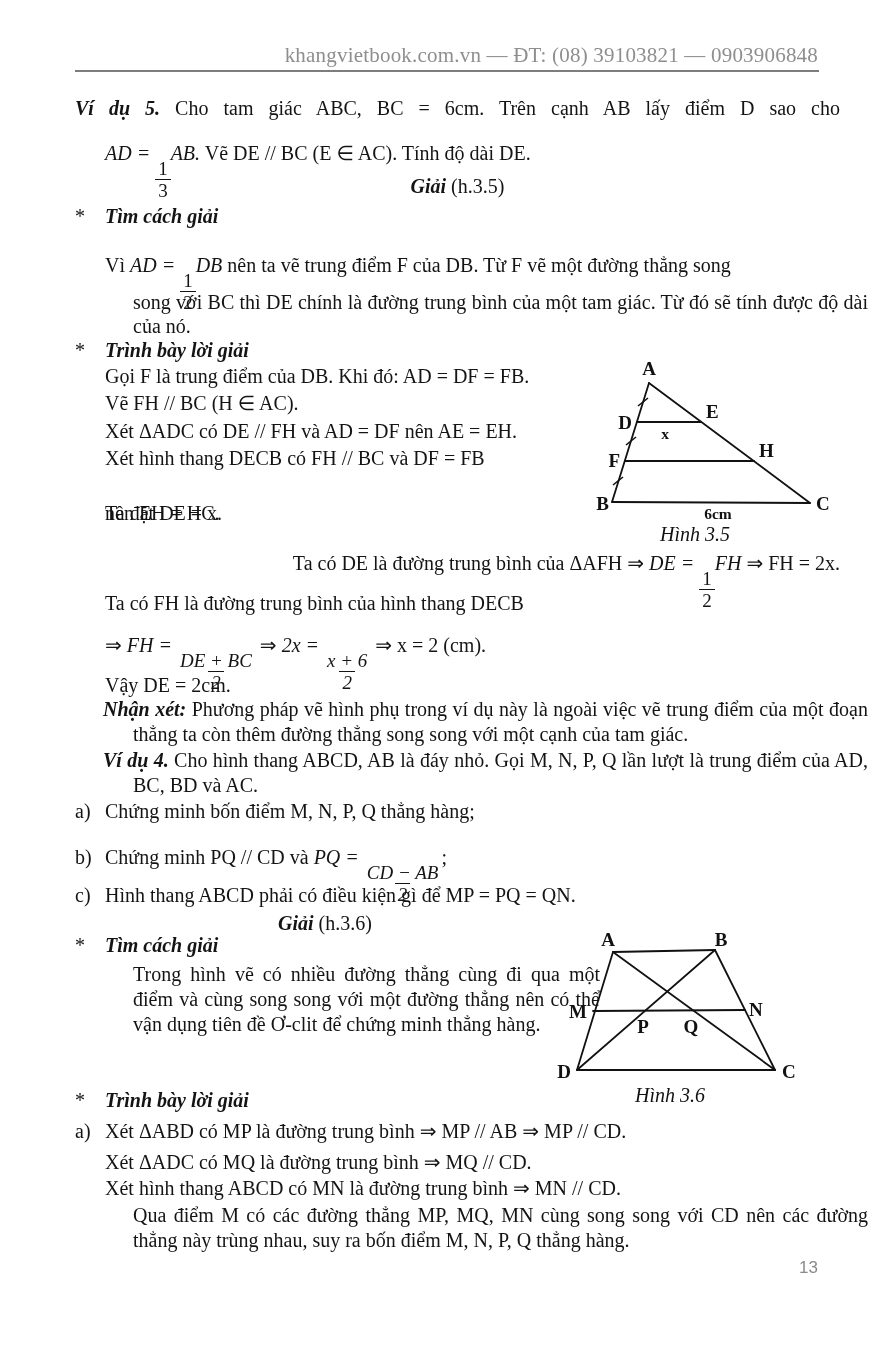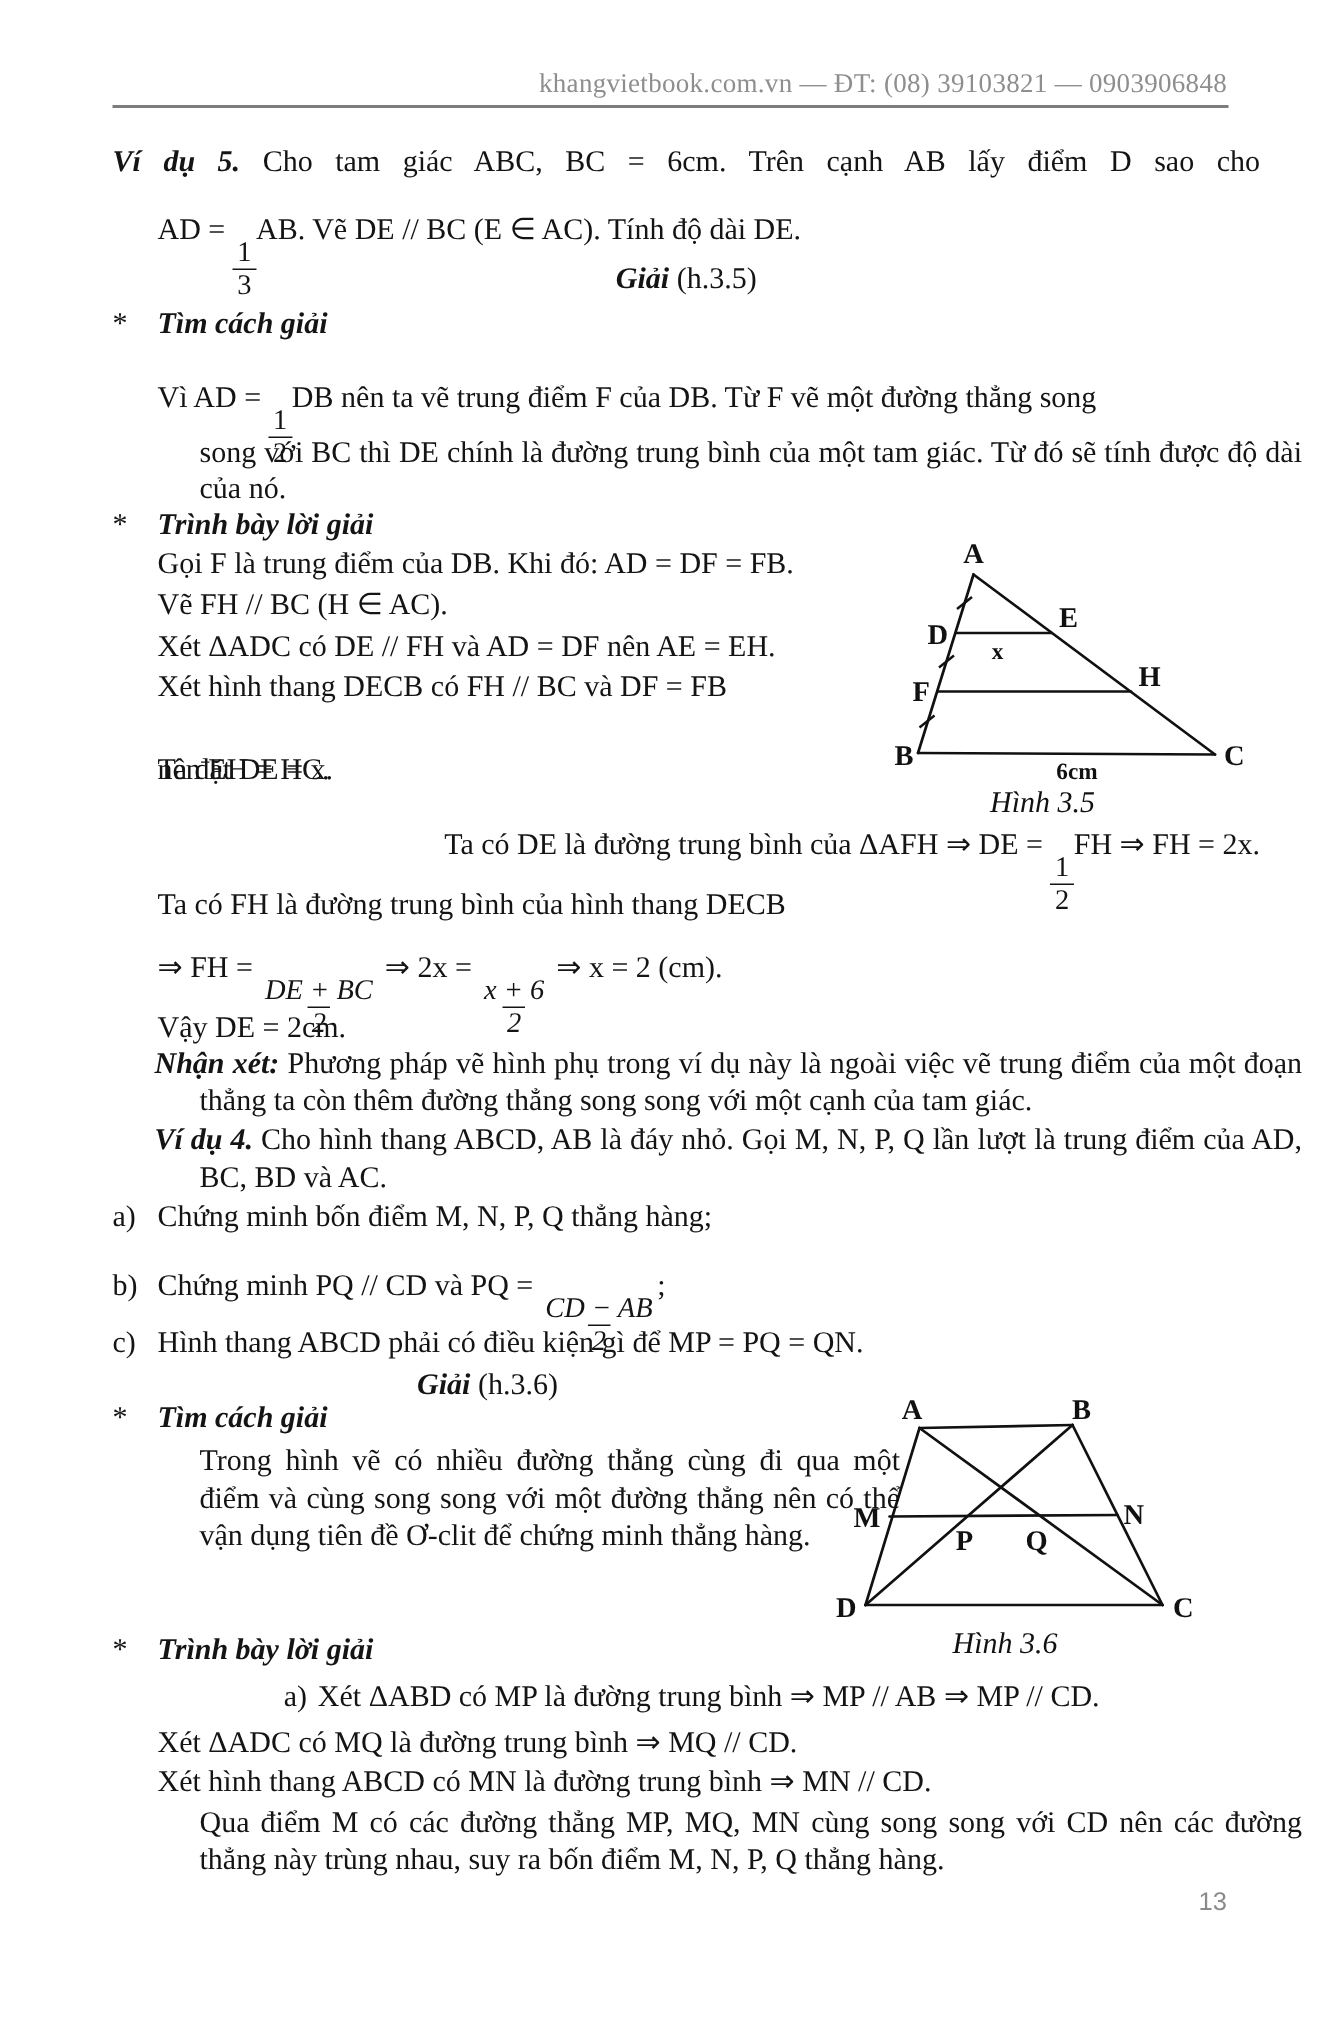--- a/index.html
+++ b/index.html
@@ -1,34 +1,34 @@
 <!DOCTYPE html>
 <html><head>
 <meta charset="utf-8">
 <style>
   html,body{margin:0;padding:0;background:#fff;}
   .page{position:relative;width:896px;height:1351px;background:#ffffff;
         font-family:"Liberation Serif",serif;color:#141414;overflow:hidden;}
   .header{position:absolute;left:75px;top:44px;width:743px;text-align:right;
-          font-size:18px;line-height:22px;color:#8e8e8e;letter-spacing:.2px;}
+          font-size:21px;line-height:22px;color:#8e8e8e;letter-spacing:.2px;}
   .hrule{position:absolute;left:75px;top:70px;width:744px;height:2px;background:#7d7d7d;}
   .blk{position:absolute;left:75px;width:765px;box-sizing:border-box;
        font-size:20px;line-height:27.5px;}
   .p24{line-height:24px;}
   .p25{line-height:25px;}
   .just{text-align:justify;margin-left:28px;}
   .jlast{text-align:justify;text-align-last:justify;}
   .center{text-align:center;}
   .ind{padding-left:30px;}
   .hang{padding-left:30px;text-indent:-30px;}
   .item{padding-left:30px;}
   .marker{display:inline-block;width:30px;margin-left:-30px;text-indent:0;}
   .fline{line-height:50px;white-space:nowrap;}
   .s-bi{font-weight:bold;font-style:italic;}
-  .s-mi{margin-top:28px;}
+  .s-mi{font-style:italic;margin-top:28px;}
   .frac{display:inline-flex;flex-direction:column;align-items:center;
         vertical-align:-15px;line-height:1.12;font-size:19px;font-style:italic;}
   .frac .num,.frac .den{padding:0 3px;}
   .frac .den{border-top:1.4px solid #141414;}
   .frac.plain{font-style:normal;}
   .figure{position:absolute;}
   .figure svg{display:block;}
   .edge{stroke:#111;stroke-width:1.8;fill:none;stroke-linecap:round;}
   .tick{stroke:#111;stroke-width:1.6;}
   svg text{font-family:"Liberation Serif",serif;fill:#111;}
@@ -86,21 +86,21 @@
       <div class="blk item" style="top: 798px;"><span class="marker">a)</span><span class="s-n">Chứng minh bốn điểm M, N, P, Q thẳng hàng;</span></div>
       <div class="blk item fline" style="top: 832px;"><span class="marker">b)</span><span class="s-n">Chứng minh PQ // CD và </span><span class="s-mi">PQ = </span><span class="frac">
           <span class="num">CD − AB</span>
           <span class="den">2</span>
         </span><span class="s-n">;</span></div>
       <div class="blk item" style="top: 882px;"><span class="marker">c)</span><span class="s-n">Hình thang ABCD phải có điều kiện gì để MP = PQ = QN.</span></div>
       <div class="blk center" style="top: 910px; width: 500px;"><span class="s-bi">Giải</span><span class="s-n"> (h.3.6)</span></div>
       <div class="blk item" style="top: 932px;"><span class="marker">*</span><span class="s-bi">Tìm cách giải</span></div>
       <div class="blk ind just p25" style="top: 962px; width: 497px;"><span class="s-n">Trong hình vẽ có nhiều đường thẳng cùng đi qua một điểm và cùng song song với một đường thẳng nên có thể vận dụng tiên đề Ơ-clit để chứng minh thẳng hàng.</span></div>
       <div class="blk item" style="top: 1087px;"><span class="marker">*</span><span class="s-bi">Trình bày lời giải</span></div>
-      <div class="blk item" style="top: 1118px; text-align: center;"><span class="marker">a)</span><span class="s-n">Xét ΔABD có MP là đường trung bình ⇒ MP // AB ⇒ MP // CD.</span></div>
+      <div class="blk item" style="top: 1118px;"><span class="marker">a)</span><span class="s-n">Xét ΔABD có MP là đường trung bình ⇒ MP // AB ⇒ MP // CD.</span></div>
       <div class="blk ind" style="top: 1149px;"><span class="s-n">Xét ΔADC có MQ là đường trung bình ⇒ MQ // CD.</span></div>
       <div class="blk ind" style="top: 1175px;"><span class="s-n">Xét hình thang ABCD có MN là đường trung bình ⇒ MN // CD.</span></div>
       <div class="blk ind just p25" style="top: 1203px;"><span class="s-n">Qua điểm M có các đường thẳng MP, MQ, MN cùng song song với CD nên các đường thẳng này trùng nhau, suy ra bốn điểm M, N, P, Q thẳng hàng.</span></div>
     </main>
 
   <div class="figure" style="left:585px;top:357px;">
     <svg width="300" height="195" viewBox="0 0 300 195">
       <line class="edge" x1="64" y1="26" x2="27" y2="145"></line>
       <line class="edge" x1="64" y1="26" x2="225" y2="146"></line>
       <line class="edge" x1="27" y1="145" x2="225" y2="146"></line>

